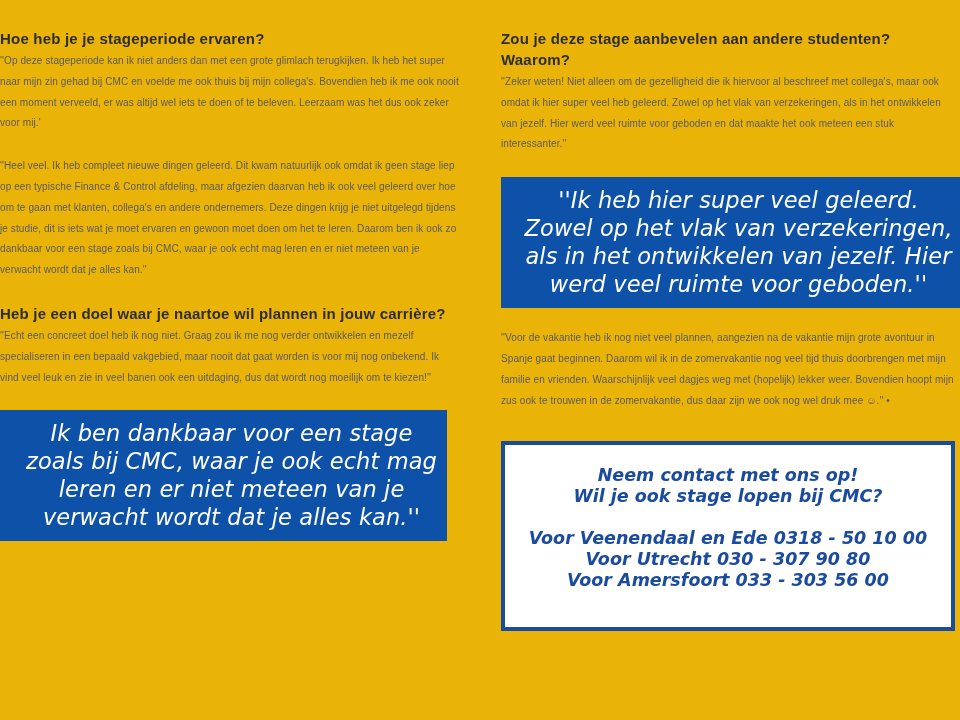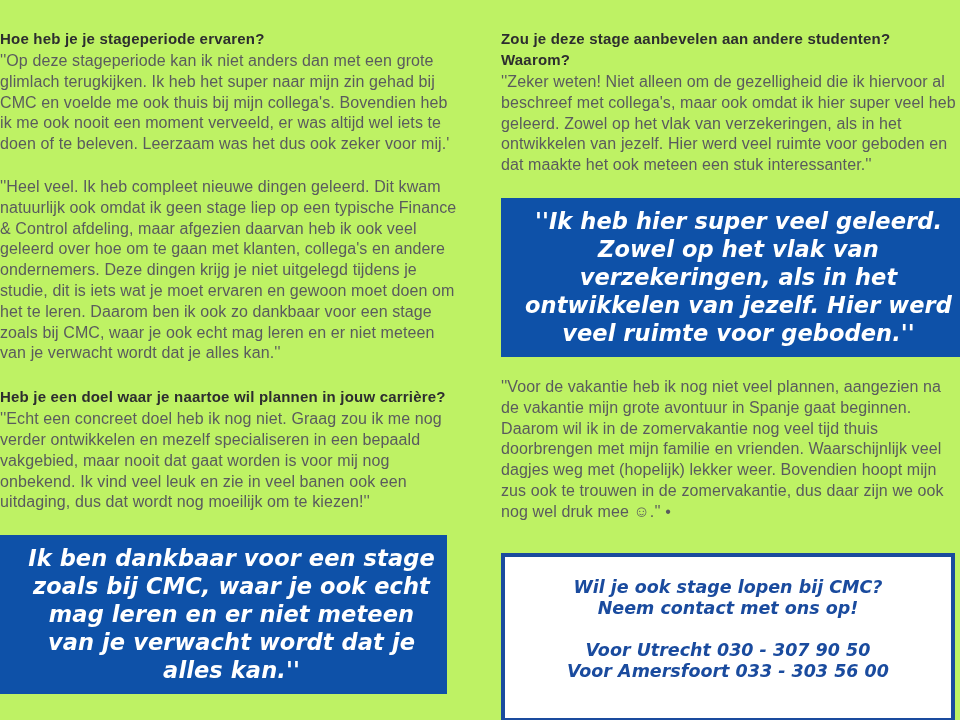--- a/index.html
+++ b/index.html
@@ -1,51 +1,51 @@
 <!DOCTYPE html>
 <html style="--accent: #0e51a8; --contact: #1a4b9e;"><head>
 <meta charset="utf-8">
 <style>
   html, body { margin: 0; padding: 0; background: #ffffff; }
   .page {
     position: relative;
     width: 960px;
     height: 720px;
-    background: #bef264;
+    background: #eab308;
     overflow: hidden;
     font-family: "Liberation Sans", "DejaVu Sans", sans-serif;
   }
   .col { position: absolute; top: 28px; }
   .col-left  { left: 0;     width: 460px; }
   .col-right { left: 501px; width: 459px; }
 
   .q {
     margin: 0;
     font-size: 15px;
     line-height: 21px;
     font-weight: 700;
     color: #2d2d2f;
     letter-spacing: 0.2px;
   }
   .a {
     margin: 2px 0 22px 0;
-    font-size: 16px;
+    font-size: 10px;
     line-height: 20.8px;
     font-weight: 400;
     color: #5a5b5e;
     letter-spacing: 0.1px;
   }
   .col-right .qa { }
 
   .pullquote {
     box-sizing: border-box;
     background: var(--accent, #0e51a8);
     color: #ffffff;
     font-family: "DejaVu Sans", "Liberation Sans", sans-serif;
-    font-weight: 700;
+    font-weight: 400;
     font-style: italic;
     font-size: 22.5px;
     line-height: 28px;
     text-align: center;
     padding: 9px 6px 10px 22px;
     letter-spacing: 0.1px;
   }
   .col-left  .pullquote { margin-top: 14px; width: 447px; }
   .col-right .pullquote { margin: 14px 0 20px 0; width: 459px; }
 
@@ -100,24 +100,25 @@
     </section>
 
     <div class="pullquote">''Ik heb hier super veel geleerd. Zowel op het vlak van verzekeringen, als in het ontwikkelen van jezelf. Hier werd veel ruimte voor geboden.''</div>
 
     <section class="qa">
       <p class="a">''Voor de vakantie heb ik nog niet veel plannen, aangezien na de vakantie mijn grote avontuur in Spanje gaat beginnen. Daarom wil ik in de zomervakantie nog veel tijd thuis doorbrengen met mijn familie en vrienden. Waarschijnlijk veel dagjes weg met (hopelijk) lekker weer. Bovendien hoopt mijn zus ook te trouwen in de zomervakantie, dus daar zijn we ook nog wel druk mee ☺.'' •</p>
     </section>
 
     <div class="contact-box">
       <div class="contact-intro">
+        <div class="contact-line">Neem contact met ons op!</div>
         <div class="contact-line">Wil je ook stage lopen bij CMC?</div>
-        <div class="contact-line">Neem contact met ons op!</div>
       </div>
       <div class="contact-phones">
-        <div class="contact-line">Voor Utrecht 030 - 307 90 50</div>
+        <div class="contact-line">Voor Veenendaal en Ede 0318 - 50 10 00</div>
+        <div class="contact-line">Voor Utrecht 030 - 307 90 80</div>
         <div class="contact-line">Voor Amersfoort 033 - 303 56 00</div>
       </div>
     </div>
 
   </div>
 
 </div>
 
 </body></html>

